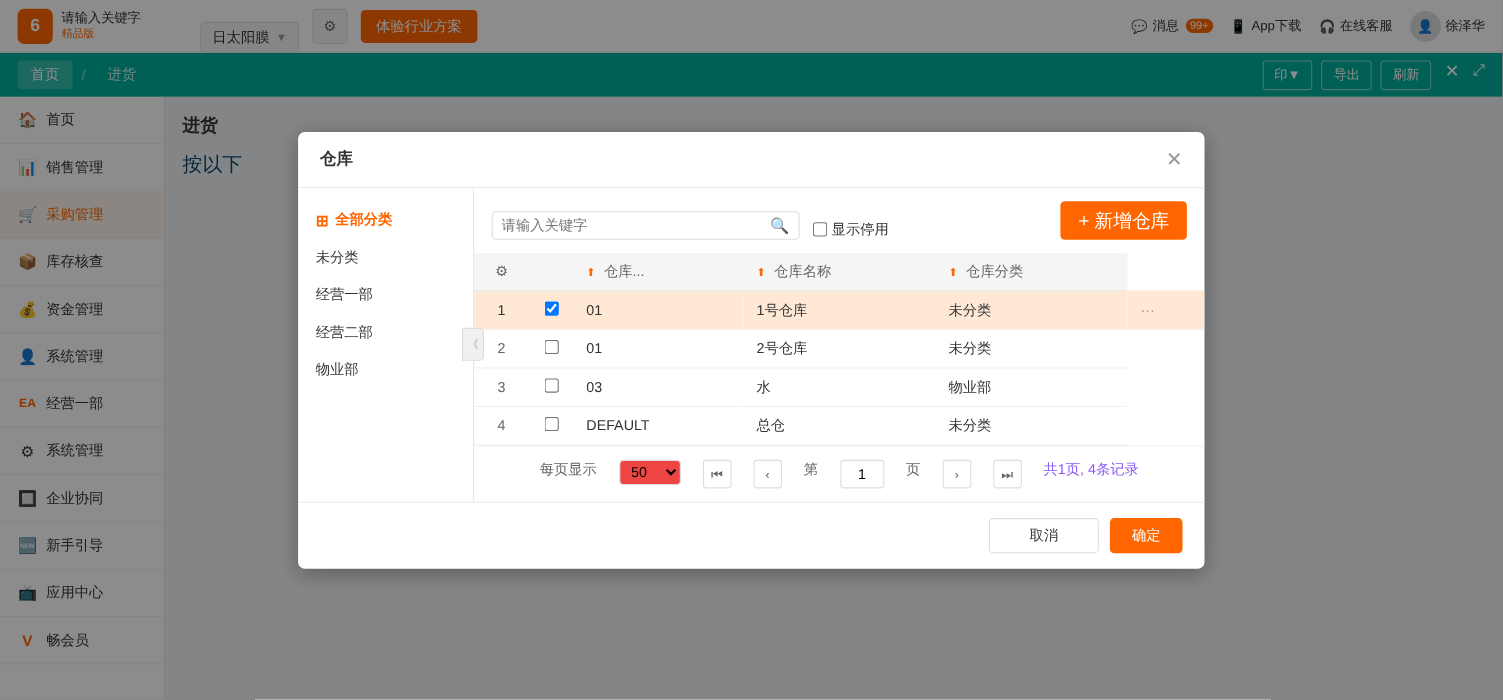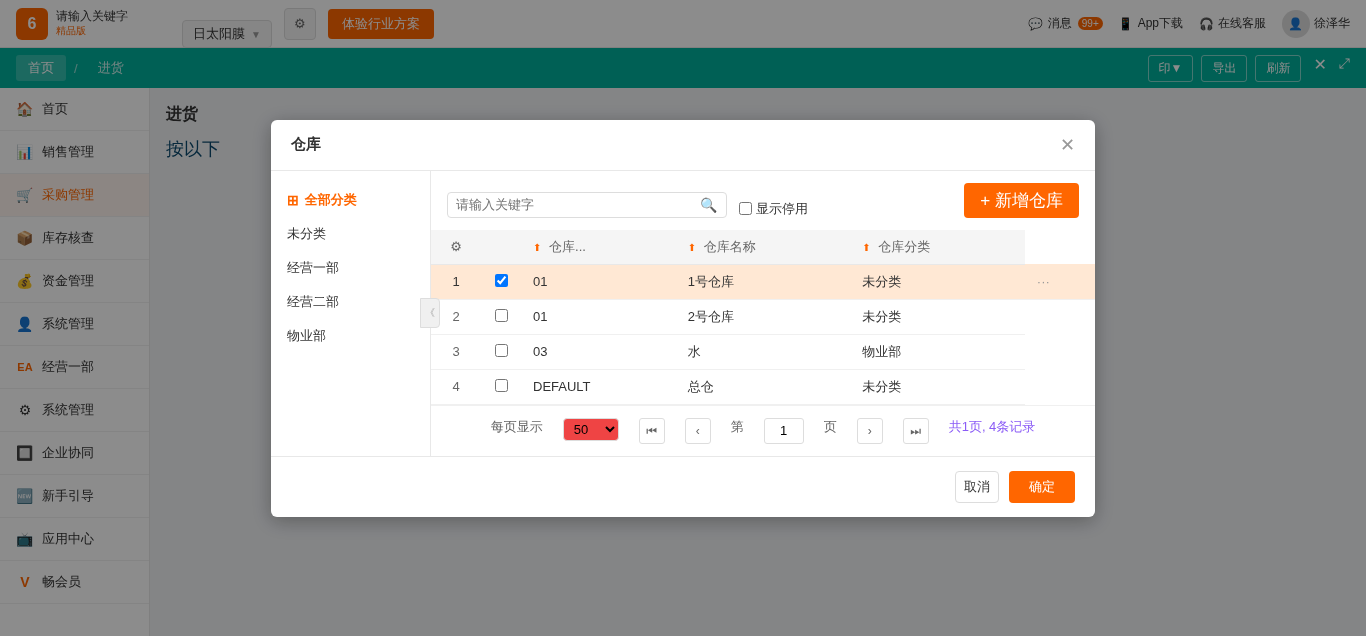--- a/index.html
+++ b/index.html
@@ -267,21 +267,21 @@
     }
     .page-info { color: #8b5cf6; font-size: 13px; }
 
     
     .modal-footer {
       display: flex; justify-content: flex-end; gap: 10px;
       padding: 14px 20px; border-top: 1px solid #e8e8e8;
     }
     .btn-cancel {
       background: #fff; border: 1px solid #ddd;
-      border-radius: 4px; padding: 6px 8px;
+      border-radius: 4px; padding: 6px 36px;
       cursor: pointer; font-size: 13px; color: #333;
     }
     .btn-confirm {
       background: #f60; border: none;
       border-radius: 4px; padding: 6px 20px;
       cursor: pointer; font-size: 13px; color: #fff;
     }
 
     .three-dots { color: #999; cursor: pointer; }
   </style>

